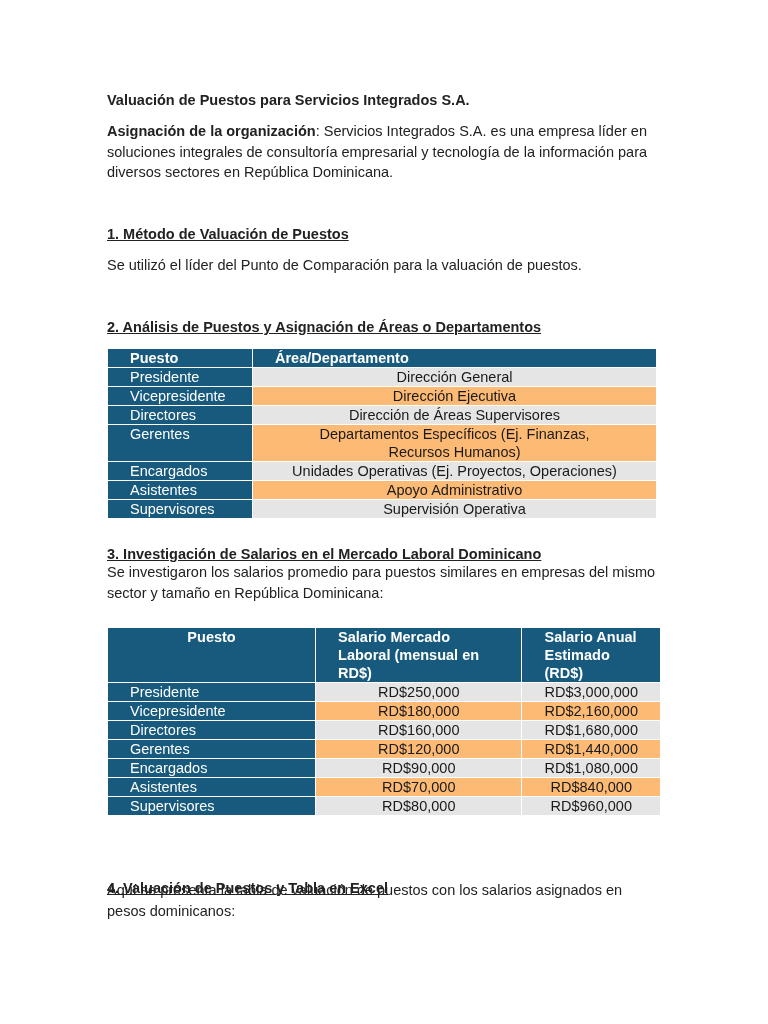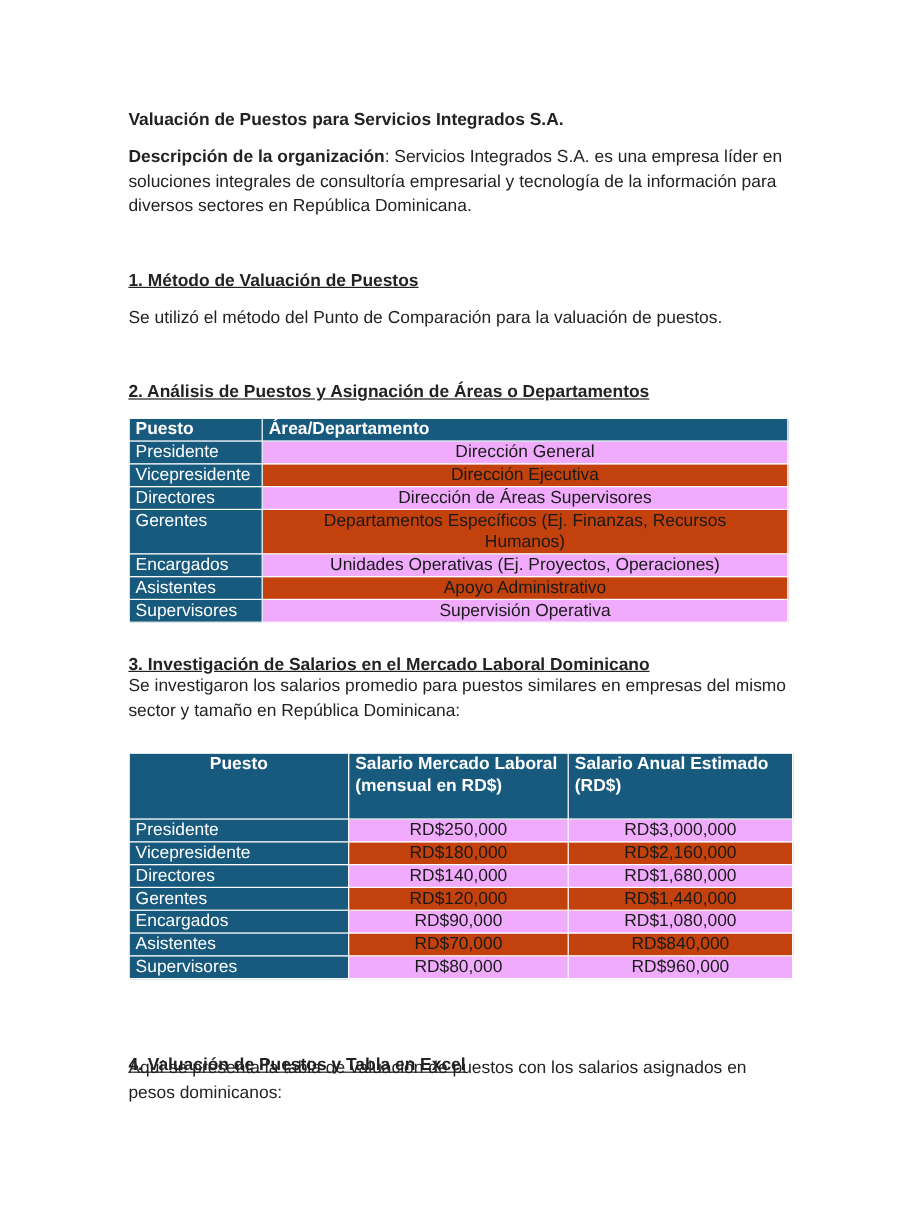--- a/index.html
+++ b/index.html
@@ -4,46 +4,46 @@
 <style>
   html, body { margin:0; padding:0; background:#ffffff; }
   body { width:768px; height:1024px; position:relative; overflow:hidden;
          font-family:"Liberation Sans", sans-serif; color:#222; font-size:14.5px; }
   .page { position:absolute; left:107px; top:0; width:555px; }
   .block { position:absolute; left:0; width:555px; line-height:20.5px; }
   .title { font-weight:bold; }
   .h { font-weight:bold;text-decoration:underline; }
   b { font-weight:bold; }
   table { border-collapse:collapse; position:absolute; left:0; font-size:14.5px; line-height:18px; }
-  td, th { padding:0 5px; border:1.5px solid #ffffff; vertical-align:top; }
+  td, th { padding:0 22px; border:1.5px solid #ffffff; vertical-align:top; }
   .t1 { width:550px; top:348px; }
   .t1 td.pos, .t1 th.pos { width:100px; }
   .dark { background:#175a7d; color:#ffffff; }
-  .mid { background:#f0abfc; color:#1a1a1a; text-align:center; }
-  .light { background:#c2410c; color:#1a1a1a; text-align:center; }
+  .mid { background:#e5e5e5; color:#1a1a1a; text-align:center; }
+  .light { background:#fdba74; color:#1a1a1a; text-align:center; }
   th.dark { font-weight:bold; }
   .t1 th.area { text-align:left; }
   .t2 { width:554px; top:627px; }
   .t2 th { text-align:left; }
   .t2 th.c0 { text-align:center; width:172px; }
   .t2 th.c1 { width:172px;margin-left:31px; }
 </style>
 </head>
 <body>
 
 <div class="page">
 
   <div class="block title" style="top:90px;">Valuación de Puestos para Servicios Integrados S.A.</div>
 
   <div class="block" style="top:121px;">
-    <b>Descripción de la organización</b><span>: Servicios Integrados S.A. es una empresa líder en soluciones integrales de consultoría empresarial y tecnología de la información para diversos sectores en República Dominicana.</span>
+    <b>Asignación de la organización</b><span>: Servicios Integrados S.A. es una empresa líder en soluciones integrales de consultoría empresarial y tecnología de la información para diversos sectores en República Dominicana.</span>
   </div>
 
   <div class="block h" style="top:224px;">1. Método de Valuación de Puestos</div>
-  <div class="block" style="top:255px;">Se utilizó el método del Punto de Comparación para la valuación de puestos.</div>
+  <div class="block" style="top:255px;">Se utilizó el líder del Punto de Comparación para la valuación de puestos.</div>
 
   <div class="block h" style="top:317px;">2. Análisis de Puestos y Asignación de Áreas o Departamentos</div>
 
   <table class="t1">
     <tbody>
         <tr>
       <th class="dark pos" style="text-align:left;">Puesto</th>
       <th class="dark area">Área/Departamento</th>
     </tr>
     <tr>
@@ -92,21 +92,21 @@
       <td class="mid">RD$250,000</td>
       <td class="mid">RD$3,000,000</td>
     </tr>
     <tr>
       <td class="dark">Vicepresidente</td>
       <td class="light">RD$180,000</td>
       <td class="light">RD$2,160,000</td>
     </tr>
     <tr>
       <td class="dark">Directores</td>
-      <td class="mid">RD$140,000</td>
+      <td class="mid">RD$160,000</td>
       <td class="mid">RD$1,680,000</td>
     </tr>
     <tr>
       <td class="dark">Gerentes</td>
       <td class="light">RD$120,000</td>
       <td class="light">RD$1,440,000</td>
     </tr>
     <tr>
       <td class="dark">Encargados</td>
       <td class="mid">RD$90,000</td>

